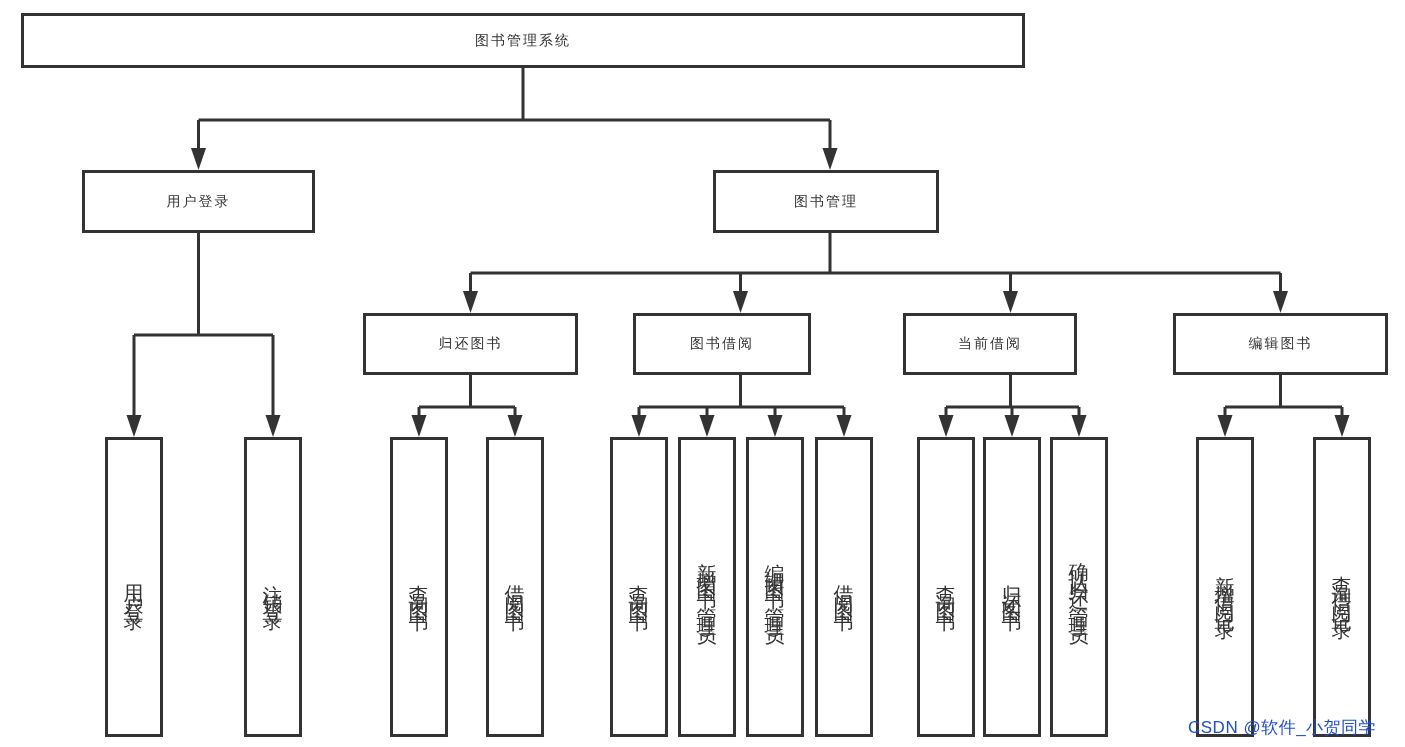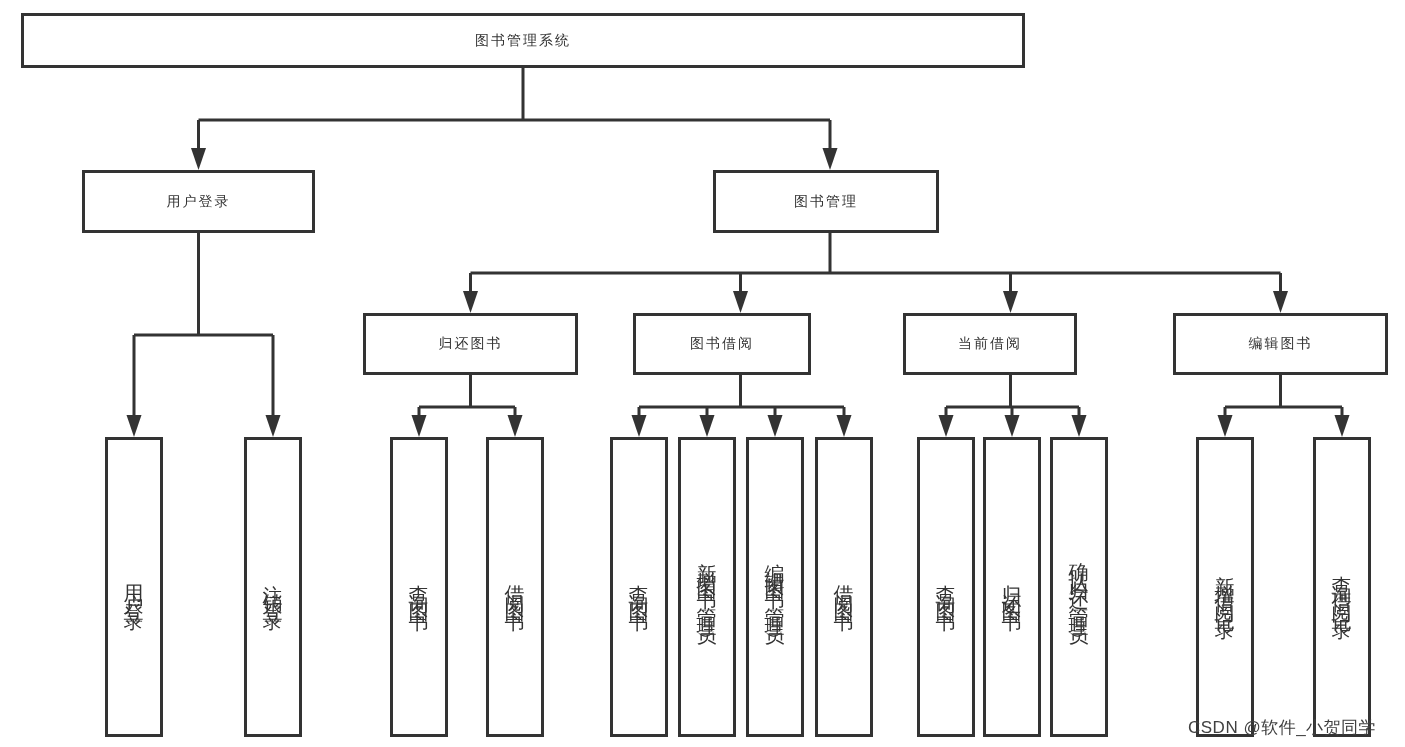--- a/index.html
+++ b/index.html
@@ -16,21 +16,21 @@
   }
   .node .lbl{
     font-size:14px;letter-spacing:2px;color:#333333;white-space:nowrap;
   }
   .leaf .lbl{
     writing-mode:vertical-rl;text-orientation:mixed;
     font-size:20px;letter-spacing:9px;line-height:1;
   }
   #watermark{
     position:absolute;left:1188px;top:716px;z-index:3;
-    font-size:17px;color:#404040;letter-spacing:0.5px;white-space:nowrap;
+    font-size:17px;color:#1d4ed8;letter-spacing:0.5px;white-space:nowrap;
   }
 </style>
 </head>
 <body>
 
 <div id="canvas">
 
   <svg id="connector-layer" width="1405" height="747" viewBox="0 0 1405 747">
     <g stroke="#333333" stroke-width="3" fill="none">
 

